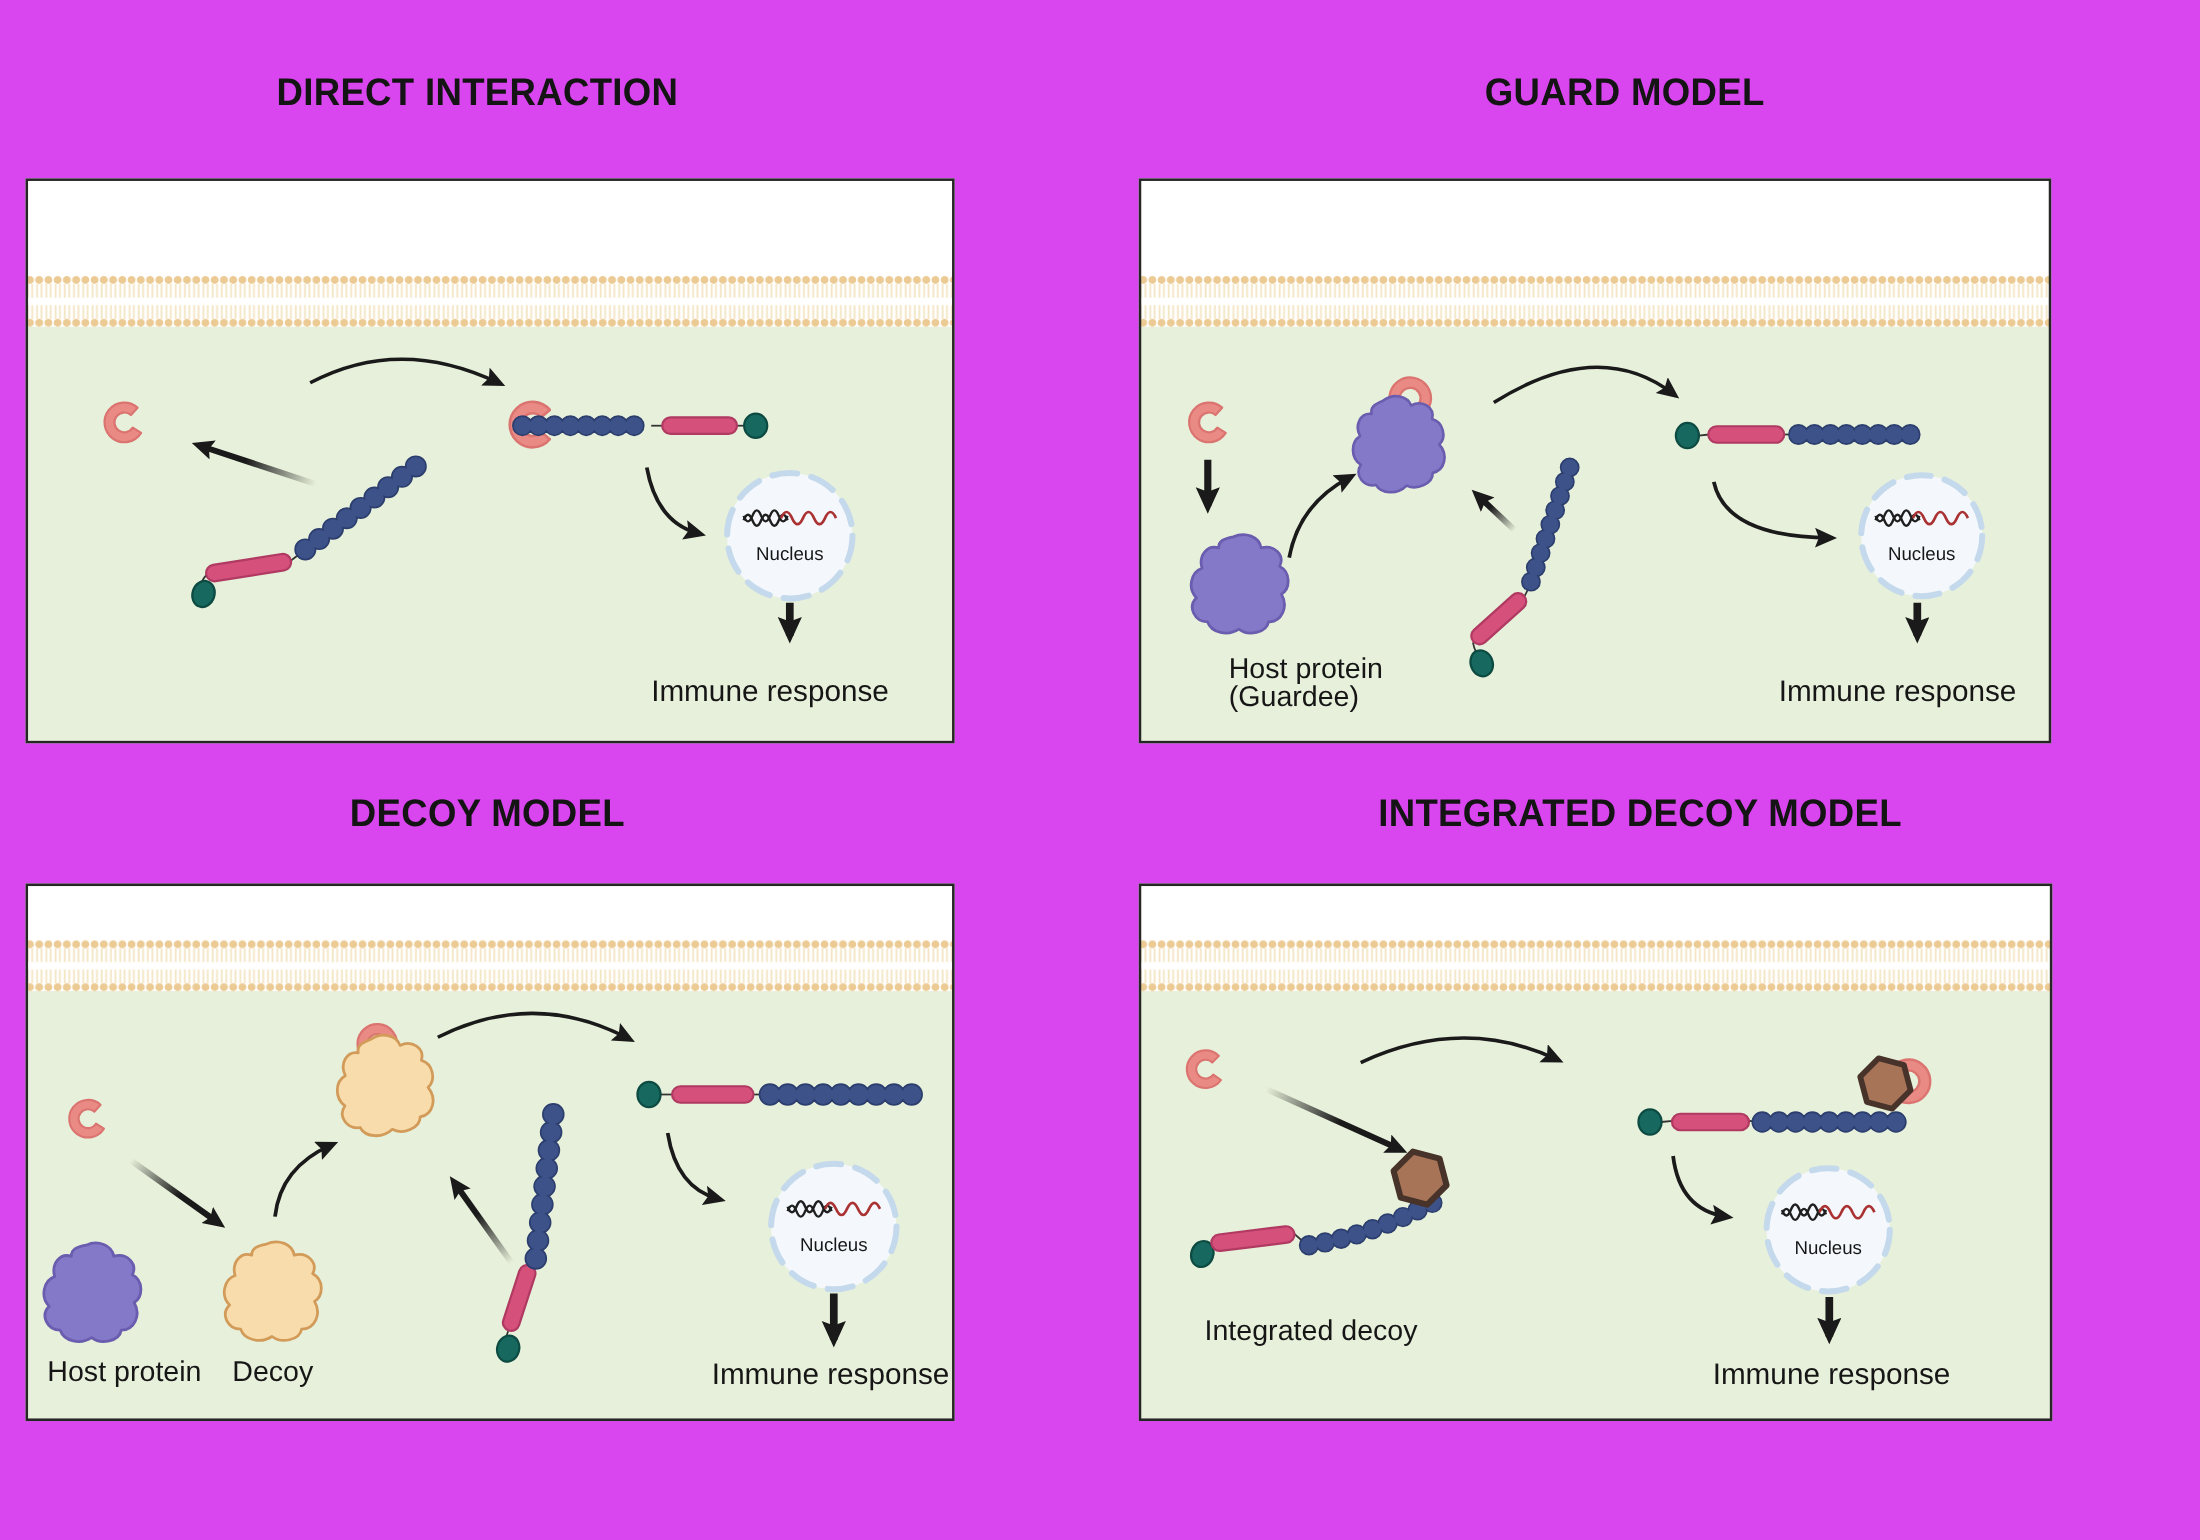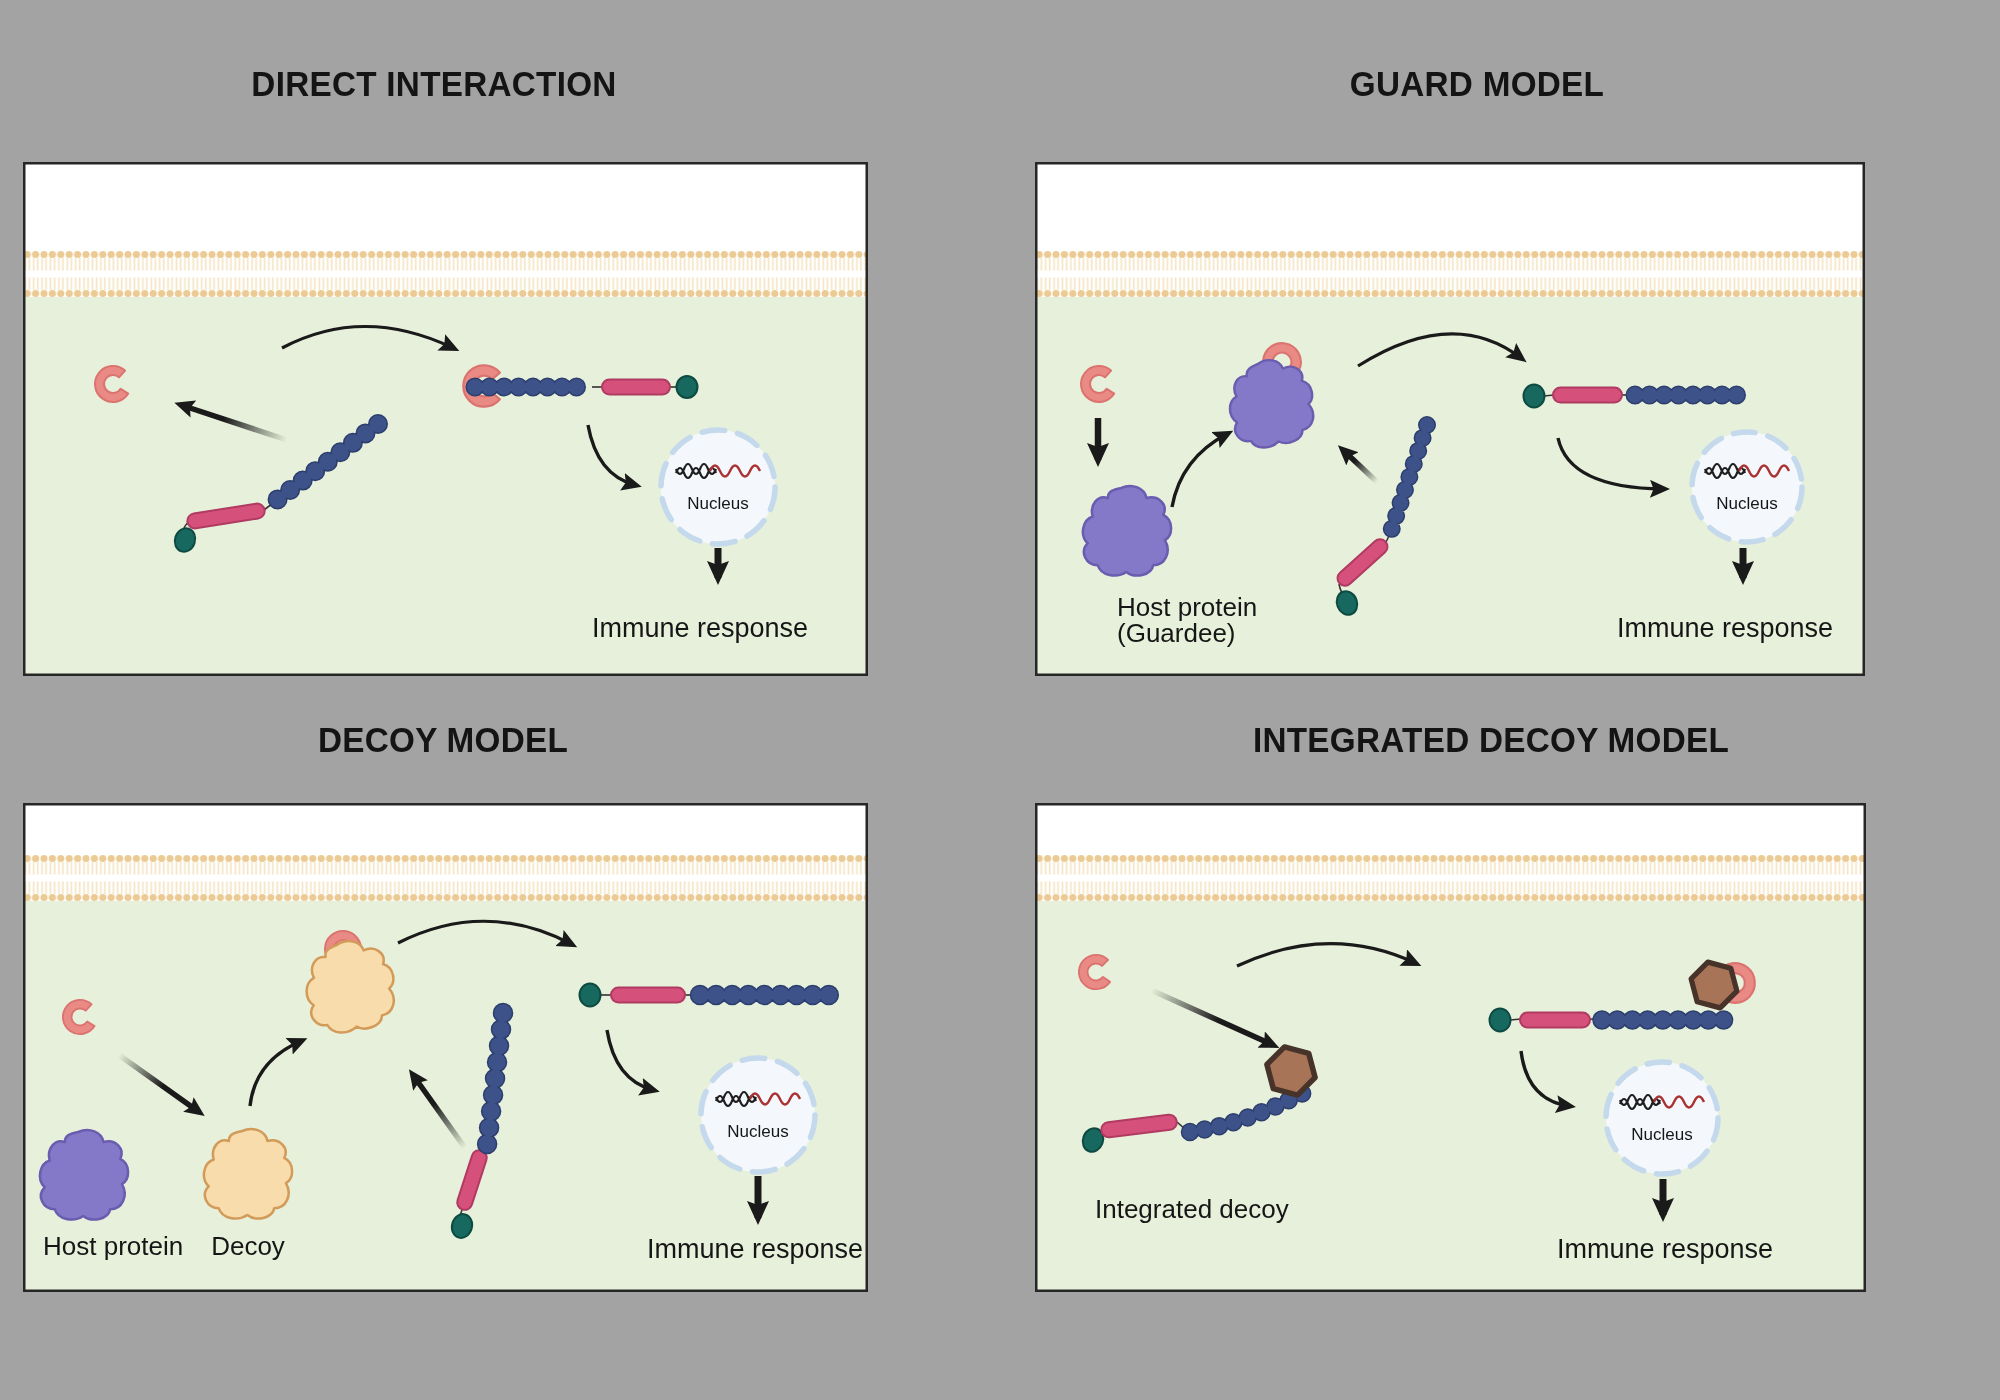--- a/index.html
+++ b/index.html
@@ -1,16 +1,16 @@
 <!DOCTYPE html>
 <html><head>
 <meta charset="utf-8">
 <style>
   html,body{margin:0;padding:0;background:#ffffff;}
-  #canvas{position:relative;width:2000px;height:1400px;background:#a3a3a3;overflow:hidden;
+  #canvas{position:relative;width:2000px;height:1400px;background:#d946ef;overflow:hidden;
           font-family:"Liberation Sans",sans-serif;}
   .panel{position:absolute;}
   .title{position:absolute;font-weight:700;font-size:35px;color:#141414;
          transform:translateX(-50%) scaleX(0.95);white-space:nowrap;letter-spacing:0.3px;}
   svg text{font-family:"Liberation Sans",sans-serif;fill:#161616;}
   .lbl{font-size:26px;}
   .imm{font-size:27px;}
   .nuc{font-size:17px;}
 </style>
 </head>

